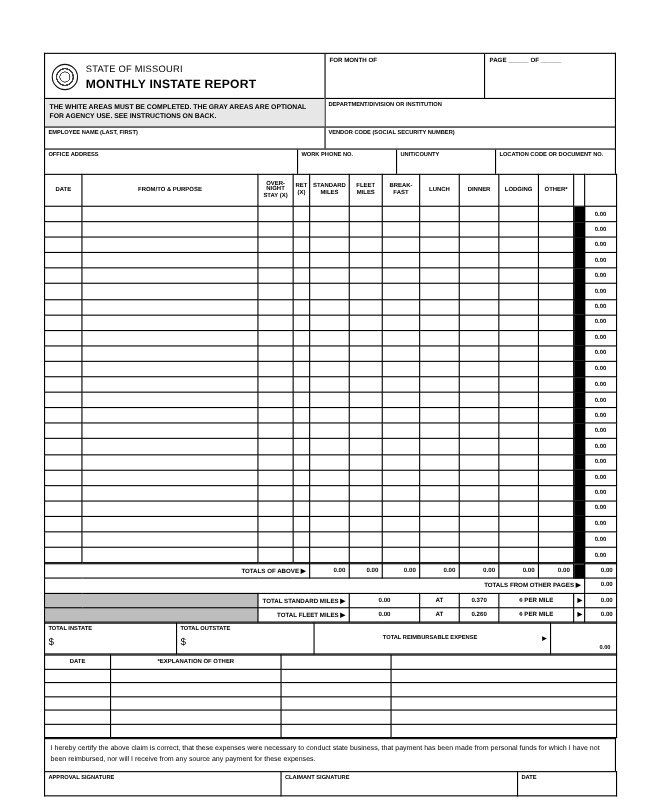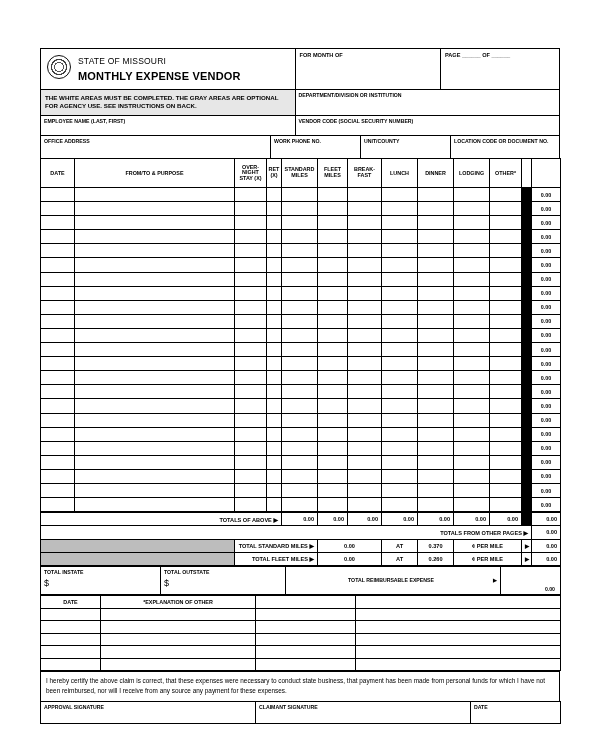--- a/index.html
+++ b/index.html
@@ -32,20 +32,21 @@
     display: flex;
     border: 1px solid #000;
     border-bottom: none;
   }
   .hdr-left {
     width: 255px;
     border-right: 1px solid #000;
   }
   .hdr-title-wrap {
     display: flex;
+    align-items: center;
     padding: 6px 4px 4px 4px;
     height: 40px;
     box-sizing: border-box;
   }
   .seal {
     width: 22px;
     height: 22px;
     border-radius: 50%;
     border: 1.5px solid #111;
     margin-right: 7px;
@@ -291,21 +292,21 @@
 
 <div class="page">
   <div class="form">
 
     <div class="hdr">
       <div class="hdr-left">
         <div class="hdr-title-wrap">
           <div class="seal"></div>
           <div>
             <div class="state-line">STATE OF MISSOURI</div>
-            <div class="report-title">MONTHLY EXPENSE VENDOR</div>
+            <div class="report-title">MONTHLY INSTATE REPORT</div>
           </div>
         </div>
         <div class="gray-note">THE WHITE AREAS MUST BE COMPLETED.  THE GRAY AREAS ARE OPTIONAL FOR AGENCY USE.  SEE INSTRUCTIONS ON BACK.</div>
         <div class="emp-name">EMPLOYEE NAME (LAST, FIRST)</div>
       </div>
       <div class="hdr-right">
         <div class="hr-row1">
           <div class="hr-month">FOR MONTH OF</div>
           <div class="hr-page">PAGE ______  OF ______</div>
         </div>

